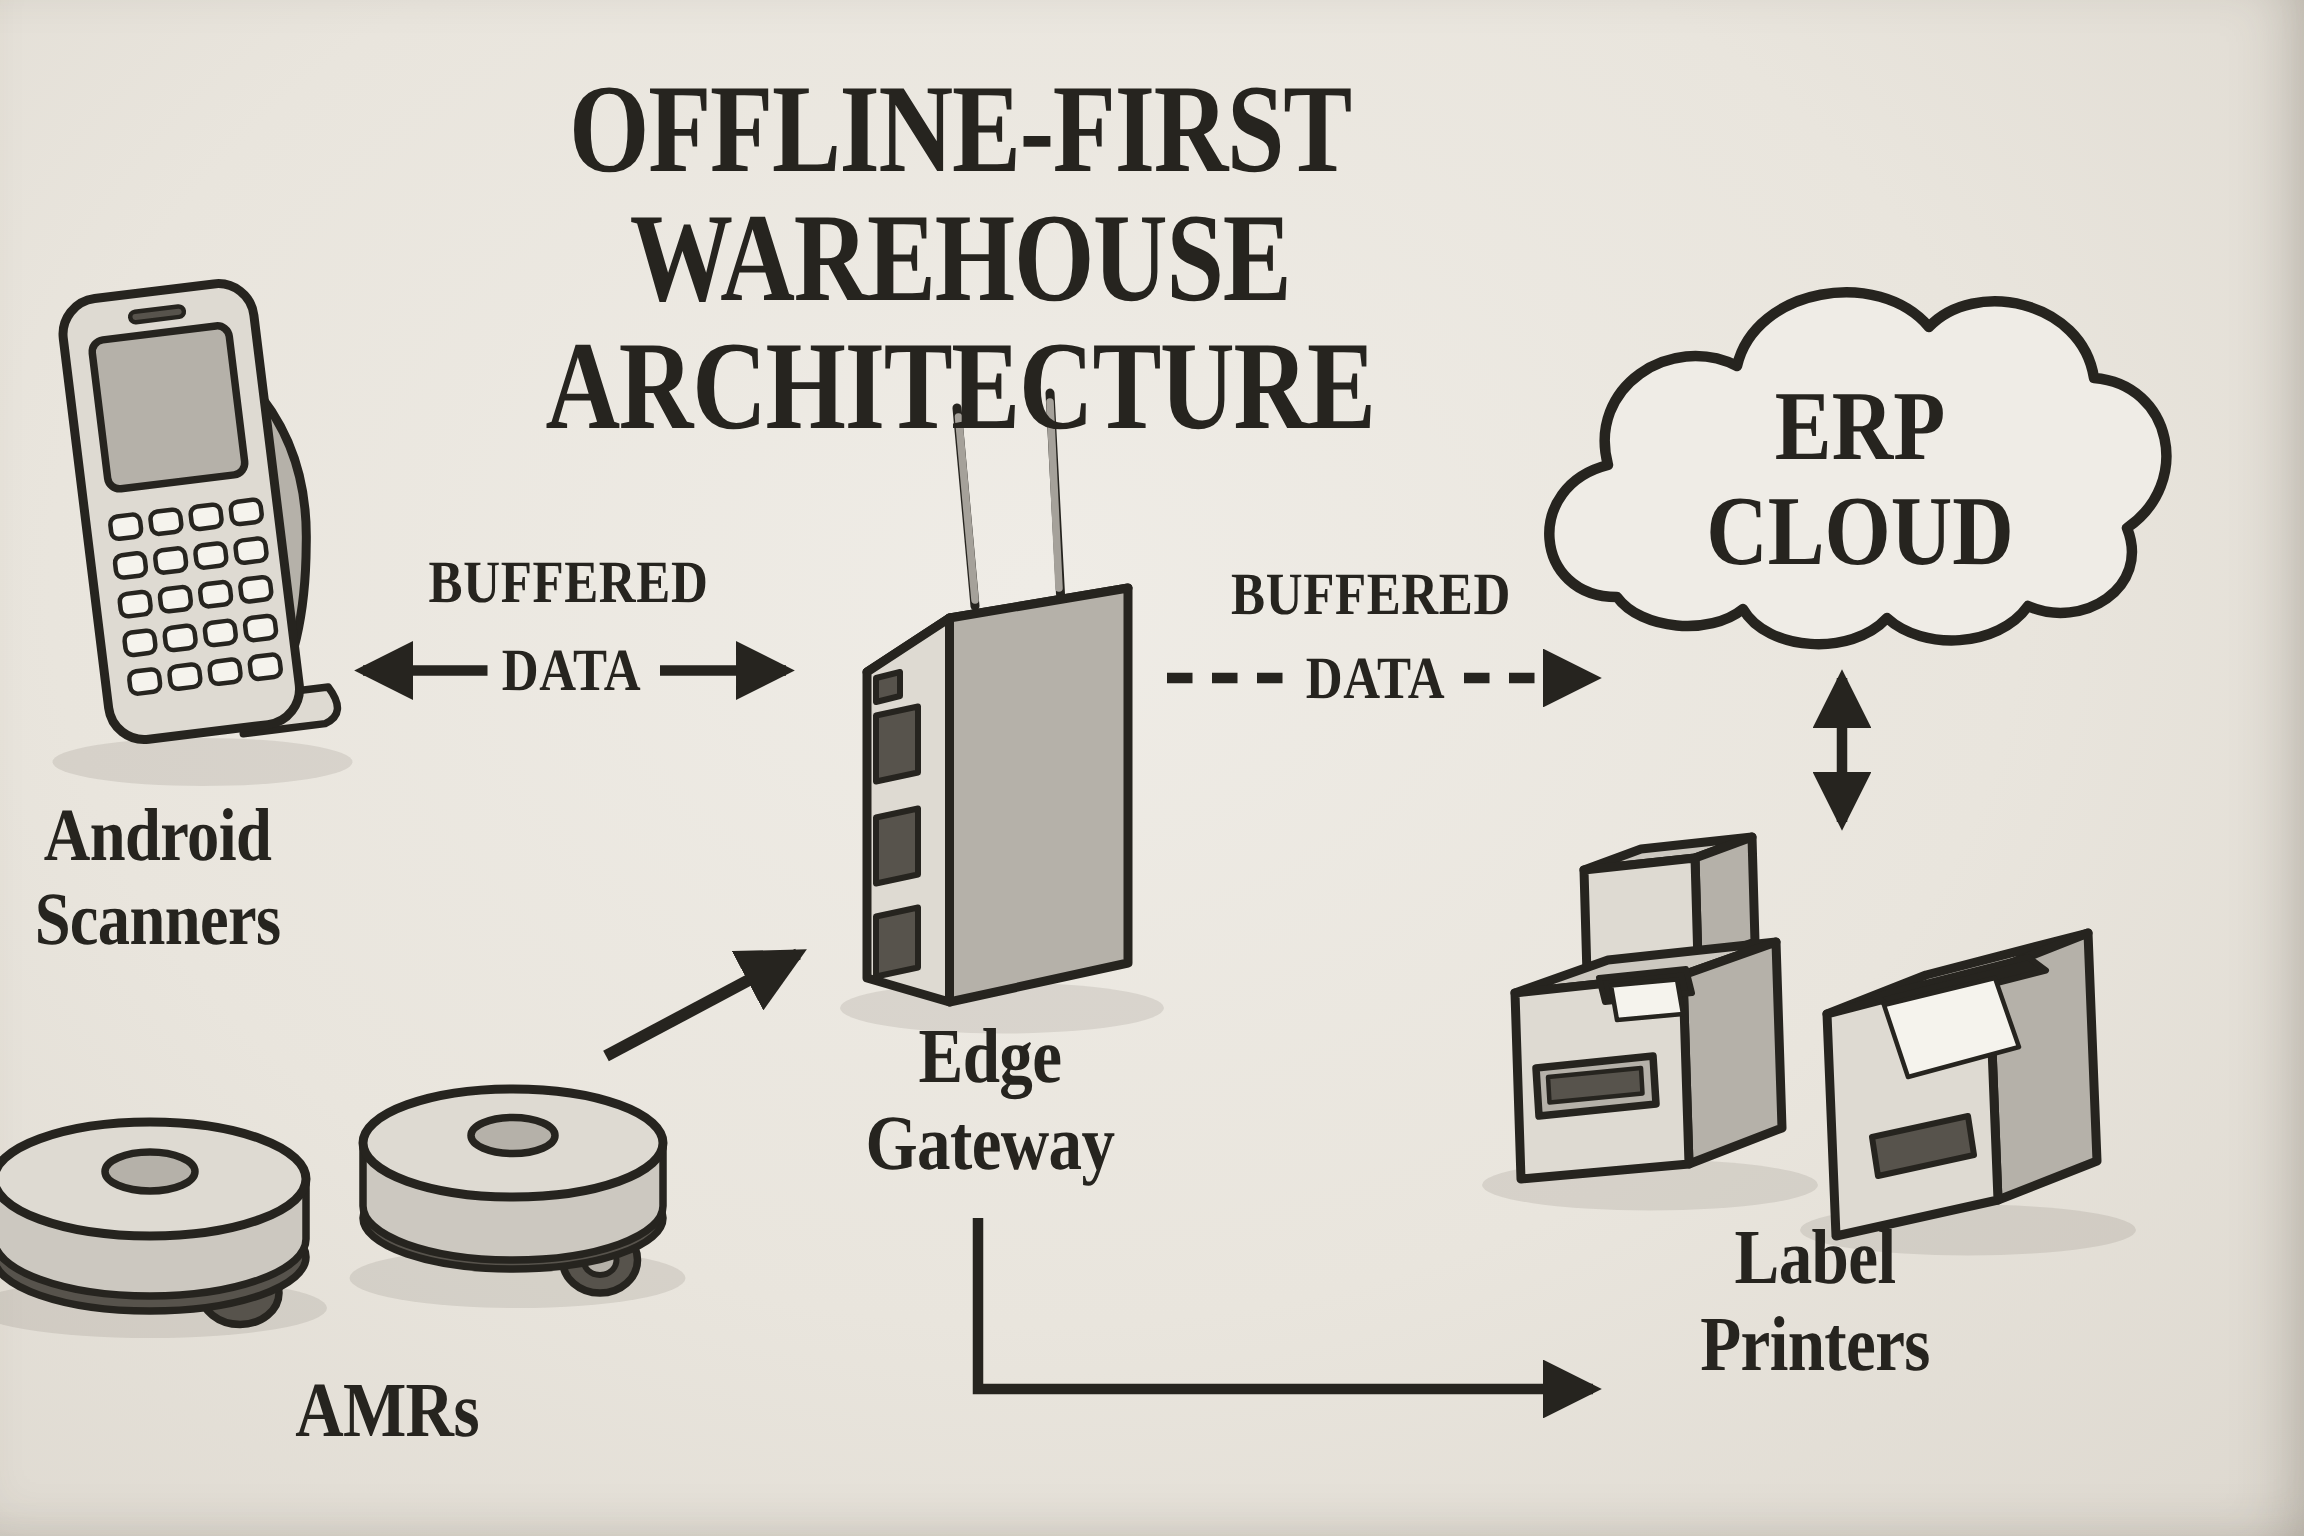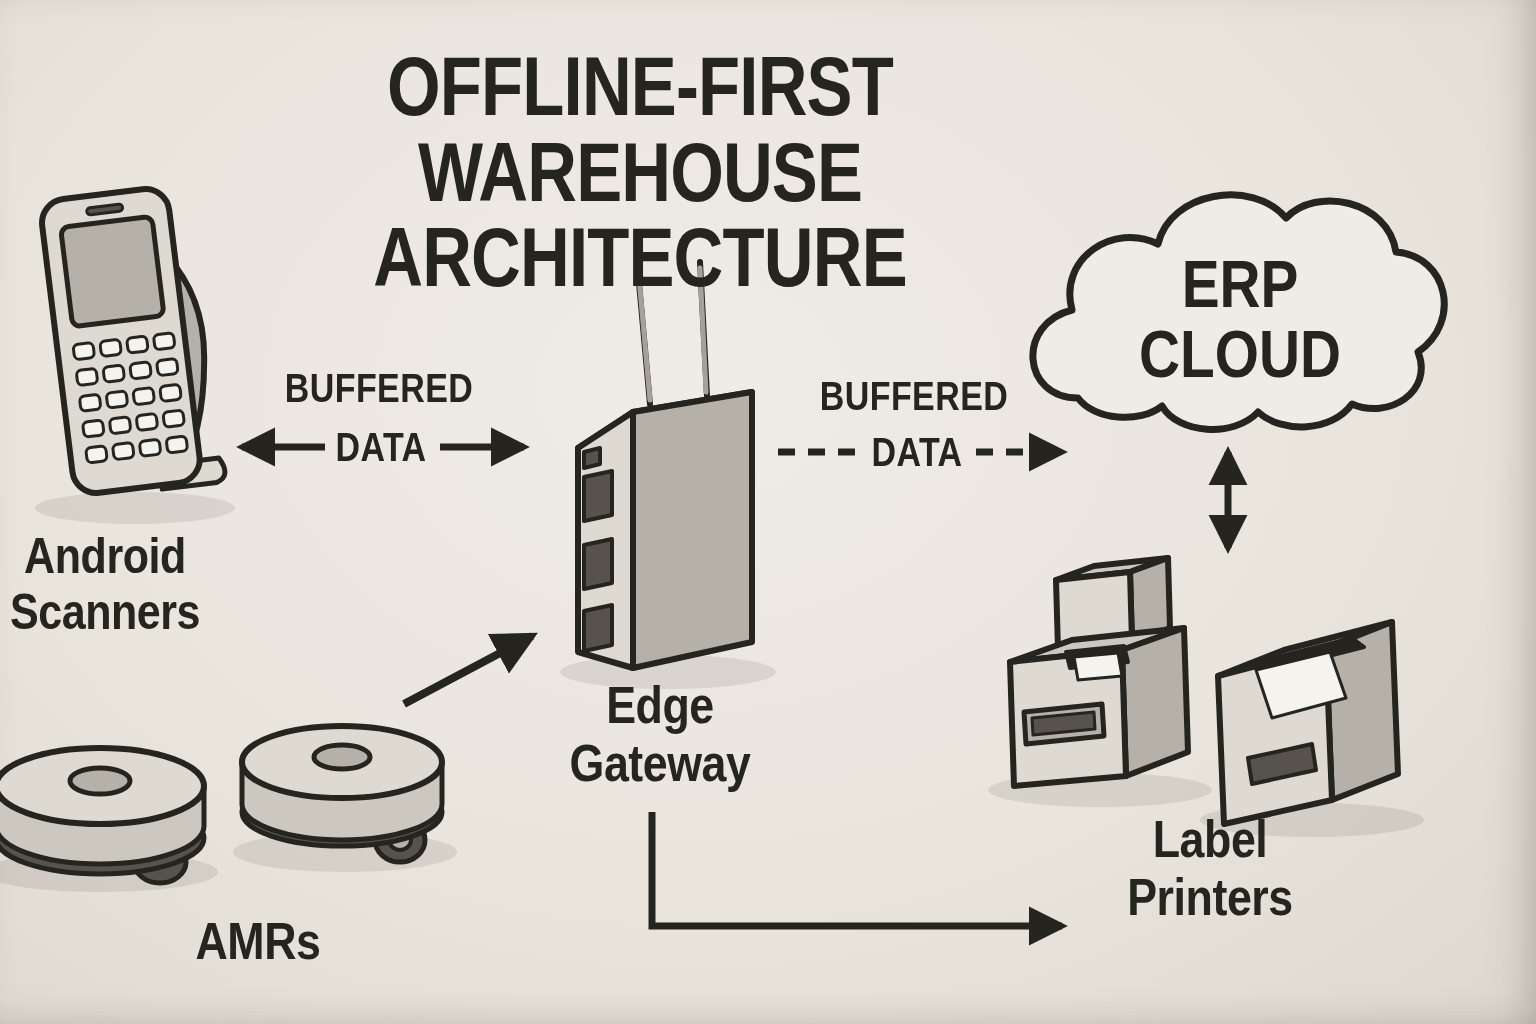--- a/index.html
+++ b/index.html
@@ -1,20 +1,20 @@
 <!DOCTYPE html>
 <html style="--background: #efece6; --ink: #26241f; --fill-light: #dedad2; --fill-mid: #b5b1a9; --fill-dark: #57534c; --paper-white: #f5f3ed;"><head>
 <meta charset="utf-8">
 <style>
   html,body { margin:0; padding:0; background:#cfcac1; }
   .stage {
     position:relative; width:1536px; height:1024px; overflow:hidden;
     background: radial-gradient(ellipse at 45% 38%, var(--background,#efece6) 0%, #e9e5dd 55%, #ddd8cf 100%);
     box-shadow: inset -28px 0 40px -20px rgba(70,62,50,.25), inset 0 -20px 40px -24px rgba(70,62,50,.18);
-    font-family:Liberation Sans, sans-serif;
+    font-family:Liberation Serif, serif;
   }
   svg.layer { position:absolute; left:0; top:0; }
 
   
   .o7 { stroke:var(--ink,#26241f); stroke-width:7; stroke-linejoin:round; stroke-linecap:round; }
   .o6 { stroke:var(--ink,#26241f); stroke-width:6; stroke-linejoin:round; stroke-linecap:round; }
   .o5 { stroke:var(--ink,#26241f); stroke-width:5; stroke-linejoin:round; stroke-linecap:round; }
   .o4 { stroke:var(--ink,#26241f); stroke-width:4; stroke-linejoin:round; stroke-linecap:round; }
   .o3 { stroke:var(--ink,#26241f); stroke-width:3; stroke-linejoin:round; stroke-linecap:round; }
   .f-bg { fill:var(--background,#efece6); }

